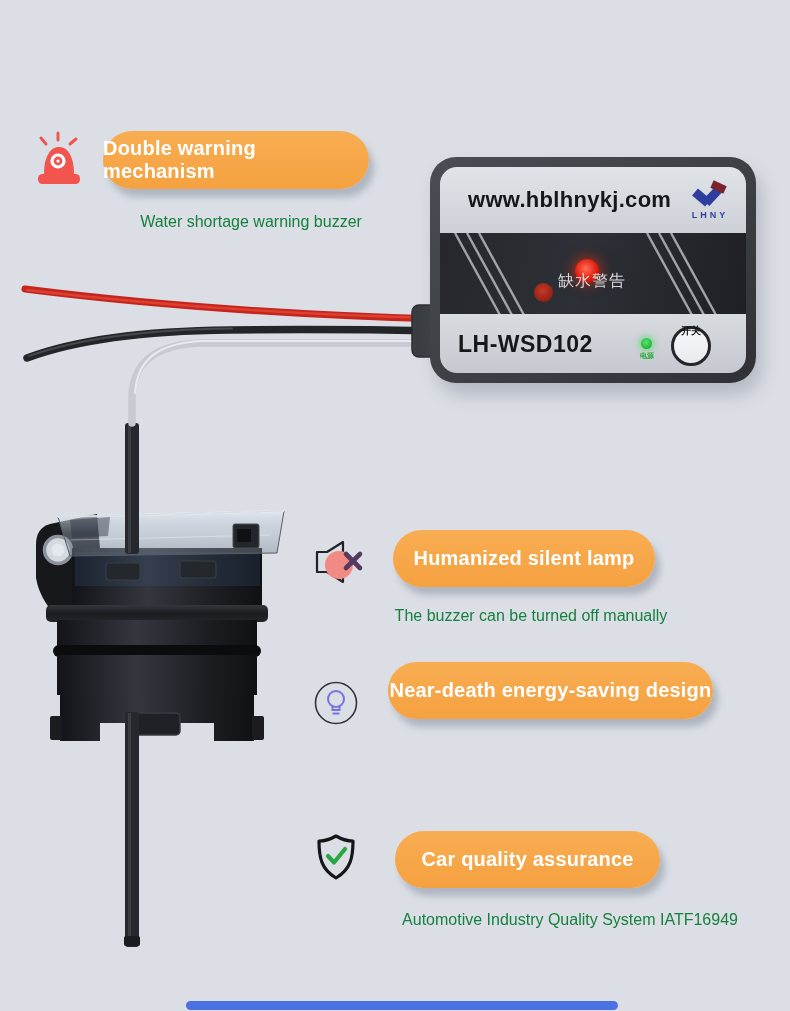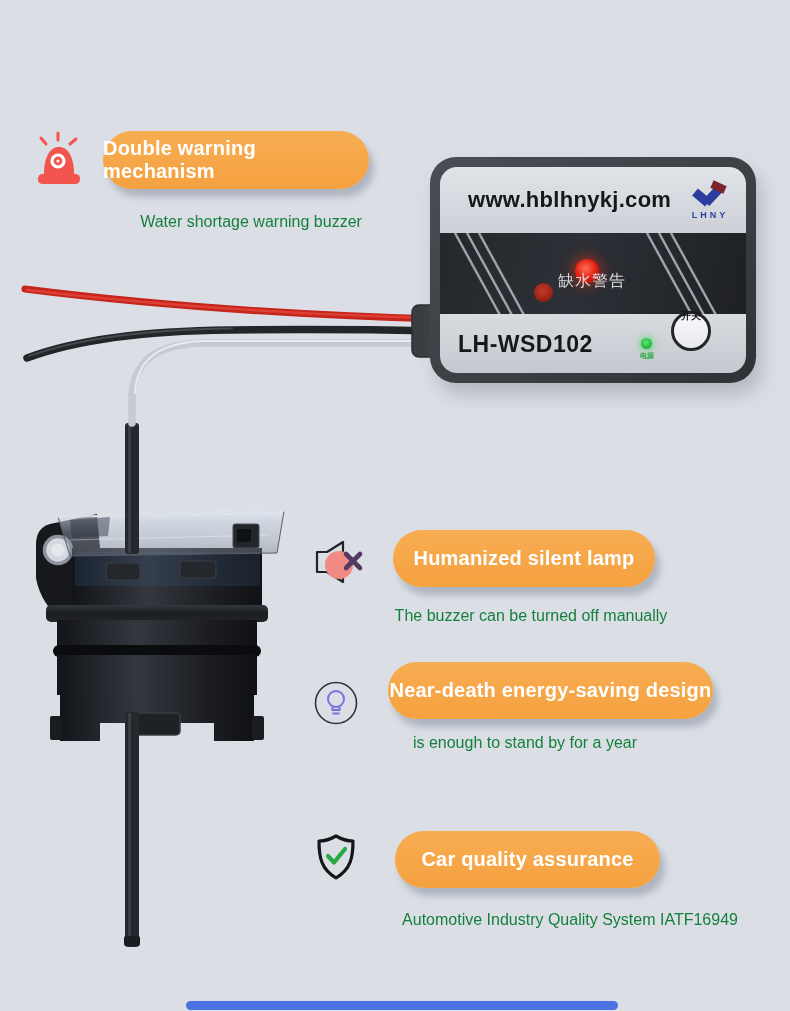--- a/index.html
+++ b/index.html
@@ -74,21 +74,21 @@
   .led-power {
     left:211px; top:181px; width:11px; height:11px;
     background:radial-gradient(circle at 45% 40%, #58e66f 0%, #22b237 70%, #157f24 100%);
     box-shadow:0 0 7px 1px rgba(60,220,90,.85);
   }
   .power-label {
     position:absolute; left:199px; top:194px; width:36px;
     text-align:center; font-size:7px; font-weight:bold; color:#27a93c;
   }
   .switch-btn {
-    position:absolute; left:241px; top:154px; width:40px; height:40px;
+    position:absolute; left:241px; top:169px; width:40px; height:40px;
     border-radius:50%;
     background:linear-gradient(180deg,#f7f8fa 0%,#e7e9ec 100%);
     border:3px solid #232529;
     display:flex; flex-direction:column; align-items:center; justify-content:center;gap:32px;
   }
   .switch-label { font-size:10px; font-weight:bold; color:#141518; line-height:11px; }
 
   .bar-bottom {
     position:absolute; left:186px; top:1001px; width:432px; height:9px;
     border-radius:4.5px; background:#4a72e2;
@@ -251,21 +251,20 @@
   <line x1="18.5" y1="24.5" x2="18.5" y2="28" stroke="#7672e2" stroke-width="2"></line>
   <line x1="25.5" y1="24.5" x2="25.5" y2="28" stroke="#7672e2" stroke-width="2"></line>
   <line x1="17.5" y1="29" x2="26.5" y2="29" stroke="#7672e2" stroke-width="2"></line>
   <line x1="18.5" y1="32.5" x2="25.5" y2="32.5" stroke="#7672e2" stroke-width="2"></line>
 </svg>
 
 <div class="pill" style="left:388px;top:662px;width:325px;height:57px">
   <span>Near-death energy-saving design</span>
 </div>
 <div class="desc" style="left:375px;top:728px;width:300px">
-  <div>is enough to stand by for a year</div>
 </div>
 
 <svg class="abs" style="left:314px;top:833px" width="44" height="48" viewBox="0 0 44 48">
   <path d="M22,3 C28,6.5 34,8 39,8 C39,24 37,36 22,45 C7,36 5,24 5,8 C10,8 16,6.5 22,3 Z" fill="none" stroke="#151618" stroke-width="3.2" stroke-linejoin="round"></path>
   <path d="M14,23 L20,29.5 L31,16" fill="none" stroke="#27a844" stroke-width="4.2" stroke-linecap="round" stroke-linejoin="round"></path>
 </svg>
 
 <div class="pill" style="left:395px;top:831px;width:265px;height:57px">
   <span>Car quality assurance</span>
 </div>

